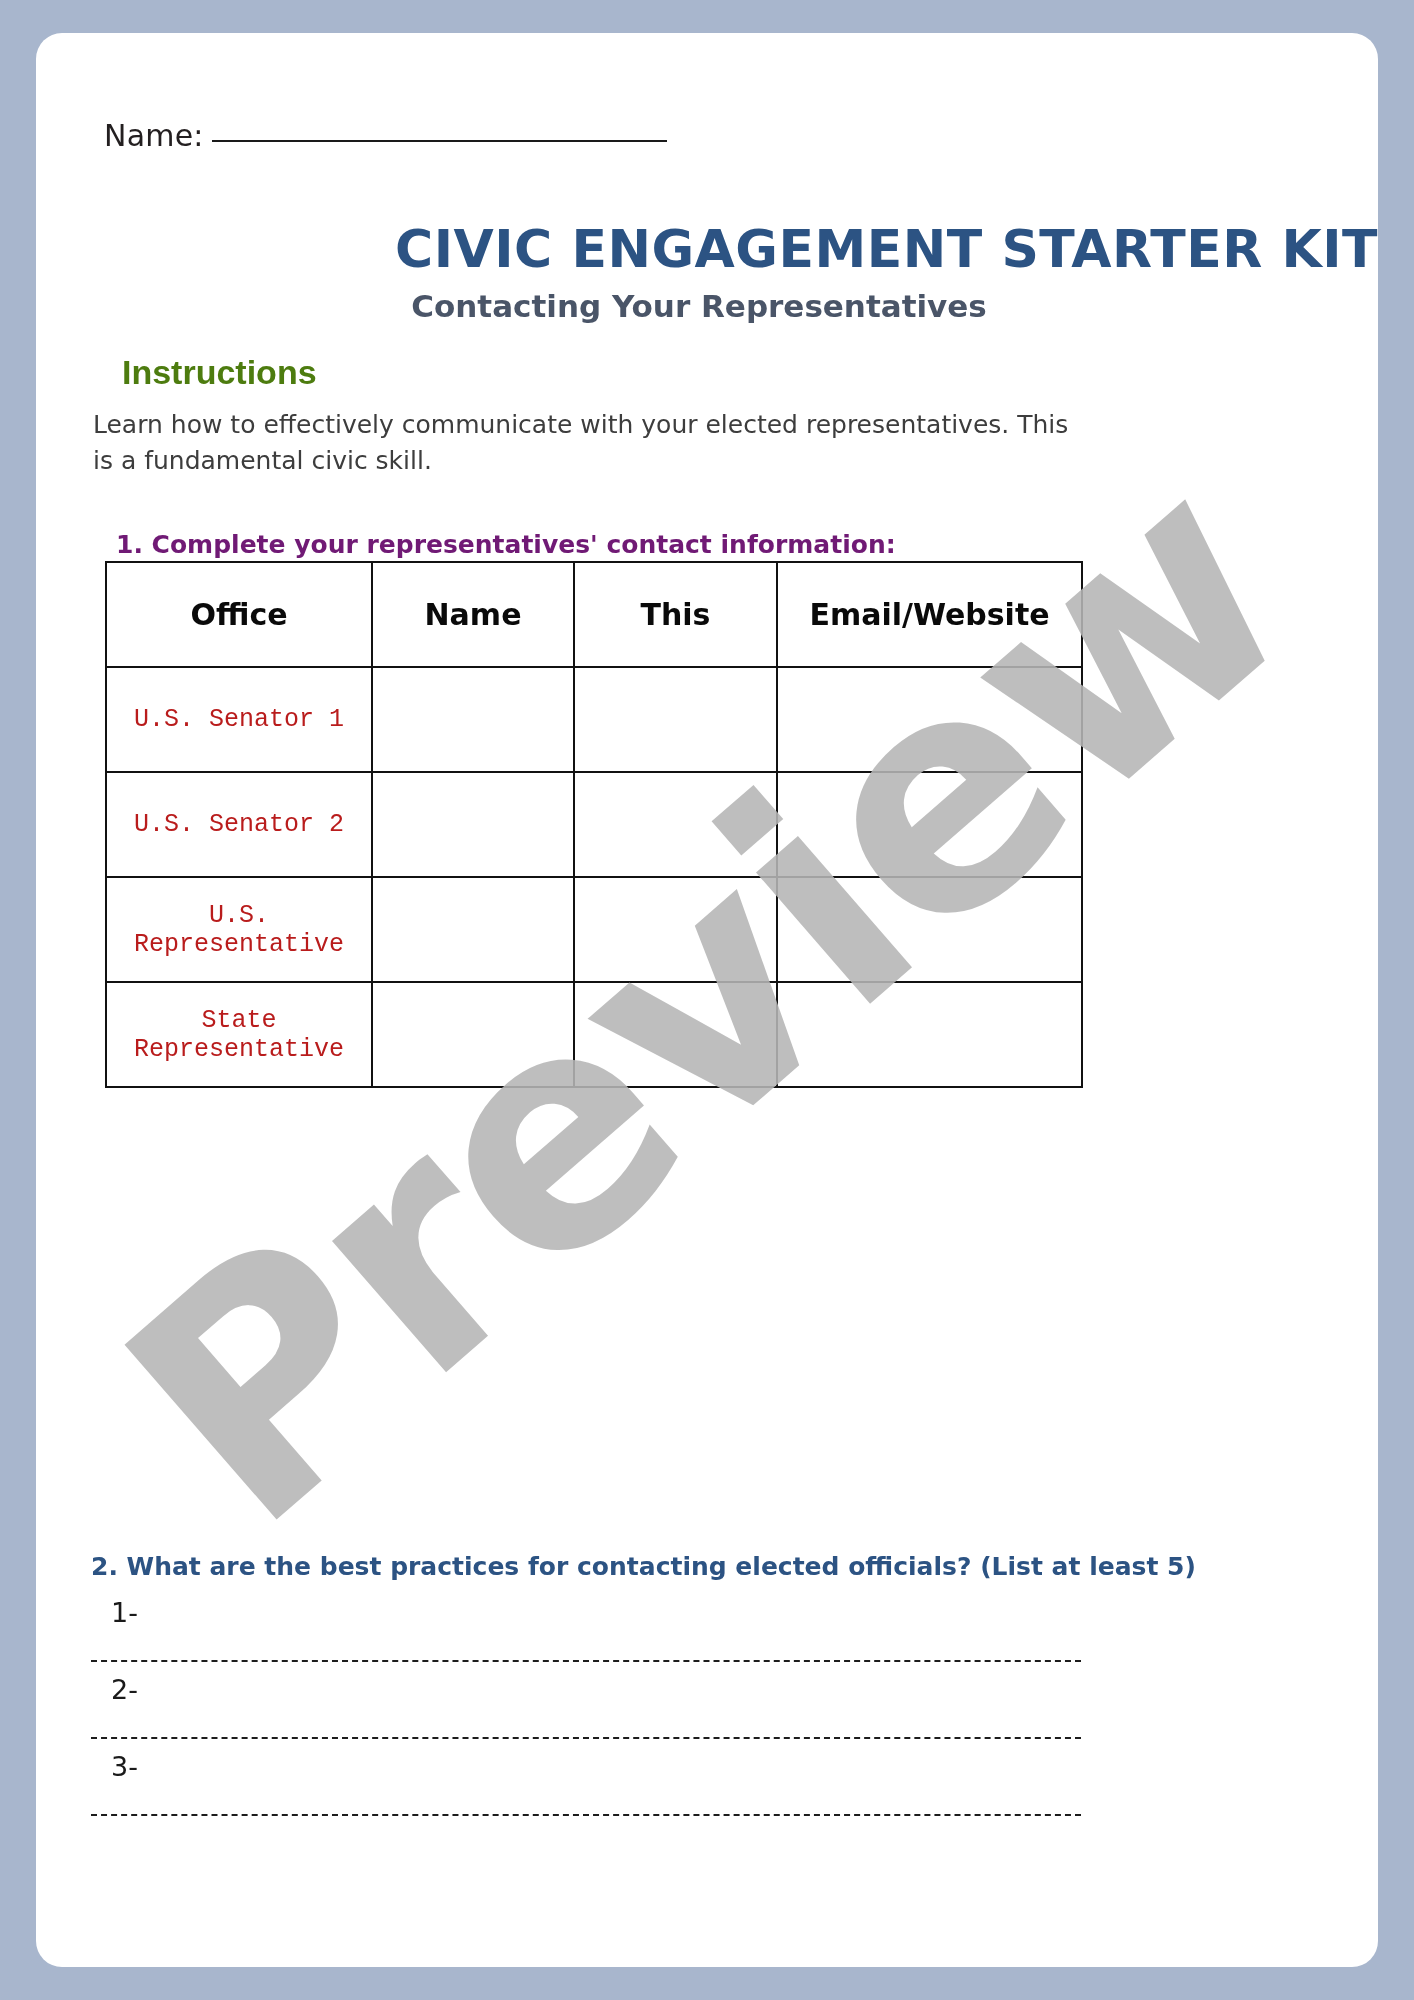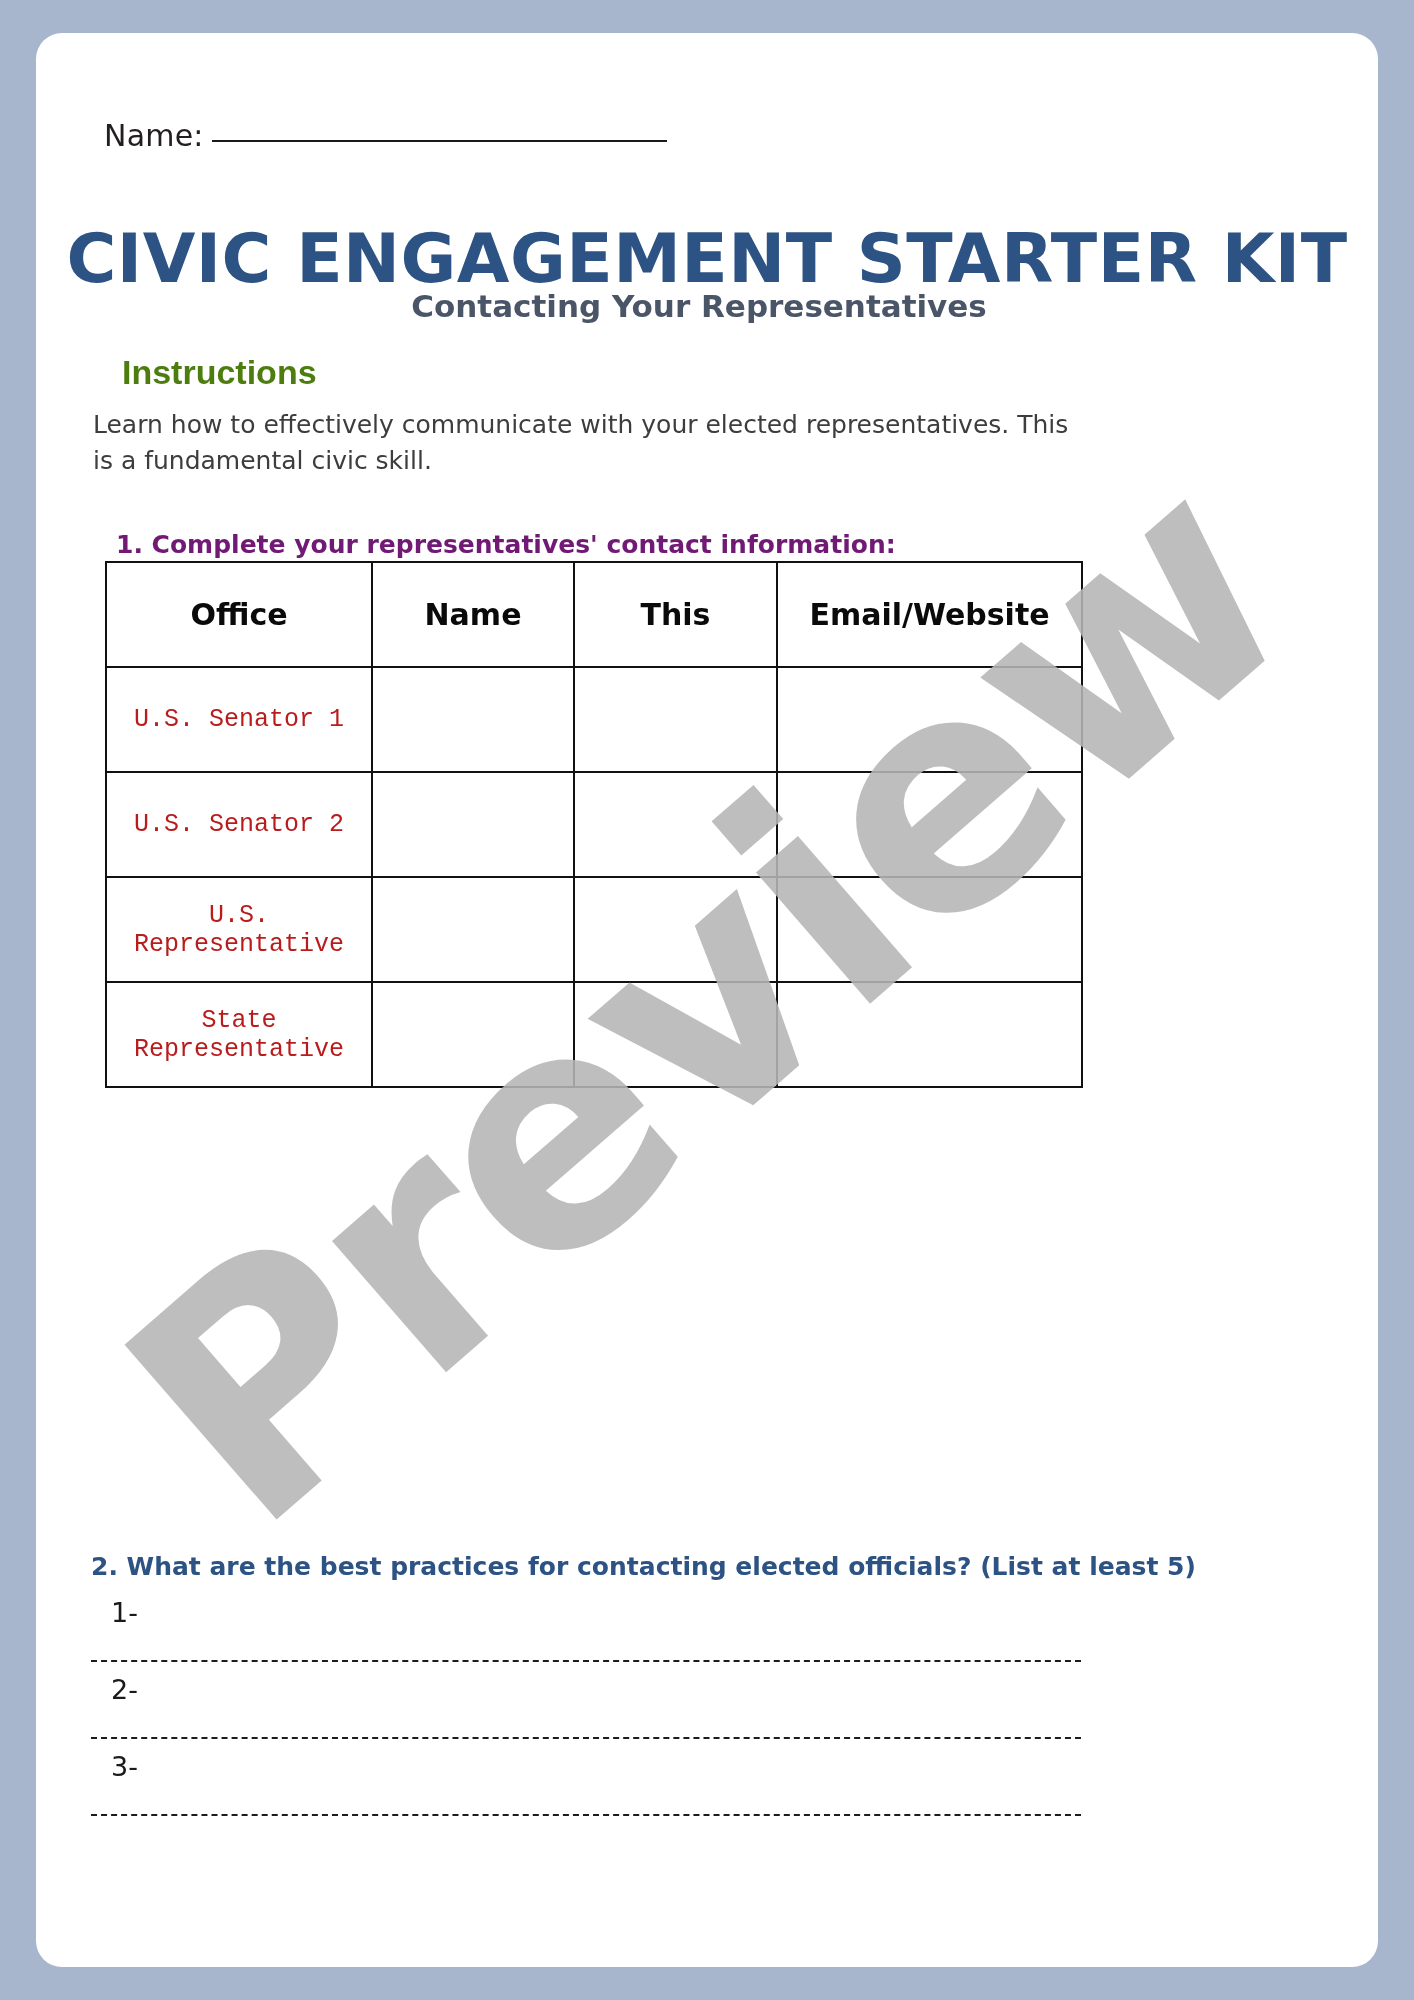--- a/index.html
+++ b/index.html
@@ -48,22 +48,22 @@
     border-bottom: 2.2px solid #1a1a1a;
     margin-left: 8px;
     position: relative;
     top: -4px;
   }
   
   .title {
     position: absolute;
     left: 0; right: 0;
     top: 186px;
-    text-align: center;
-    font-size: 68px;
+    text-align: right;
+    font-size: 52px;
     font-weight: bold;
     letter-spacing: 0.5px;
     color: #2c5383;
     font-family: "DejaVu Sans", sans-serif;
   }
   .subtitle {
     position: absolute;
     left: 0; right: 16px;
     top: 255px;
     text-align: center;

